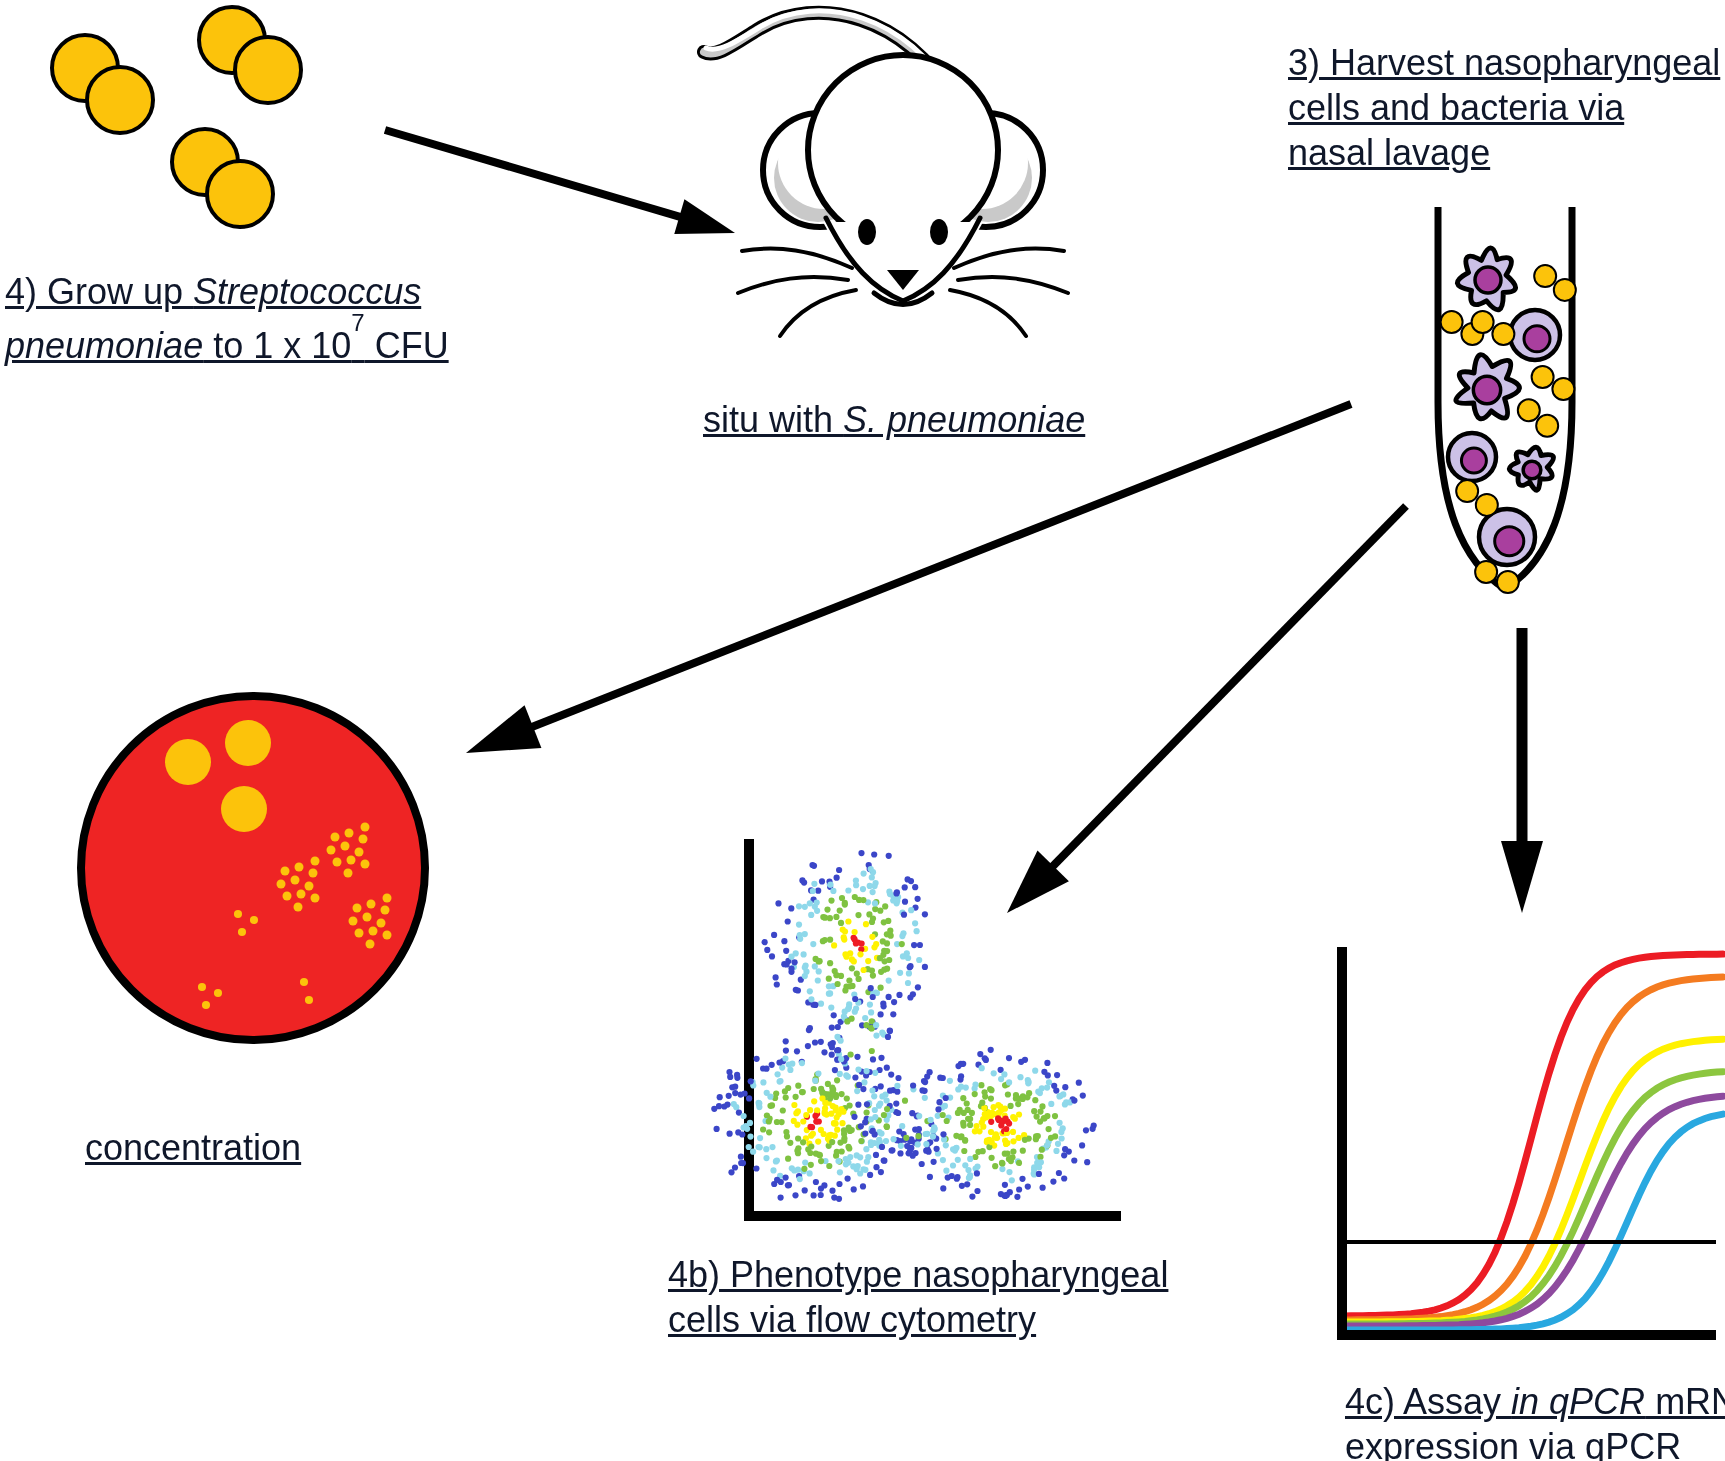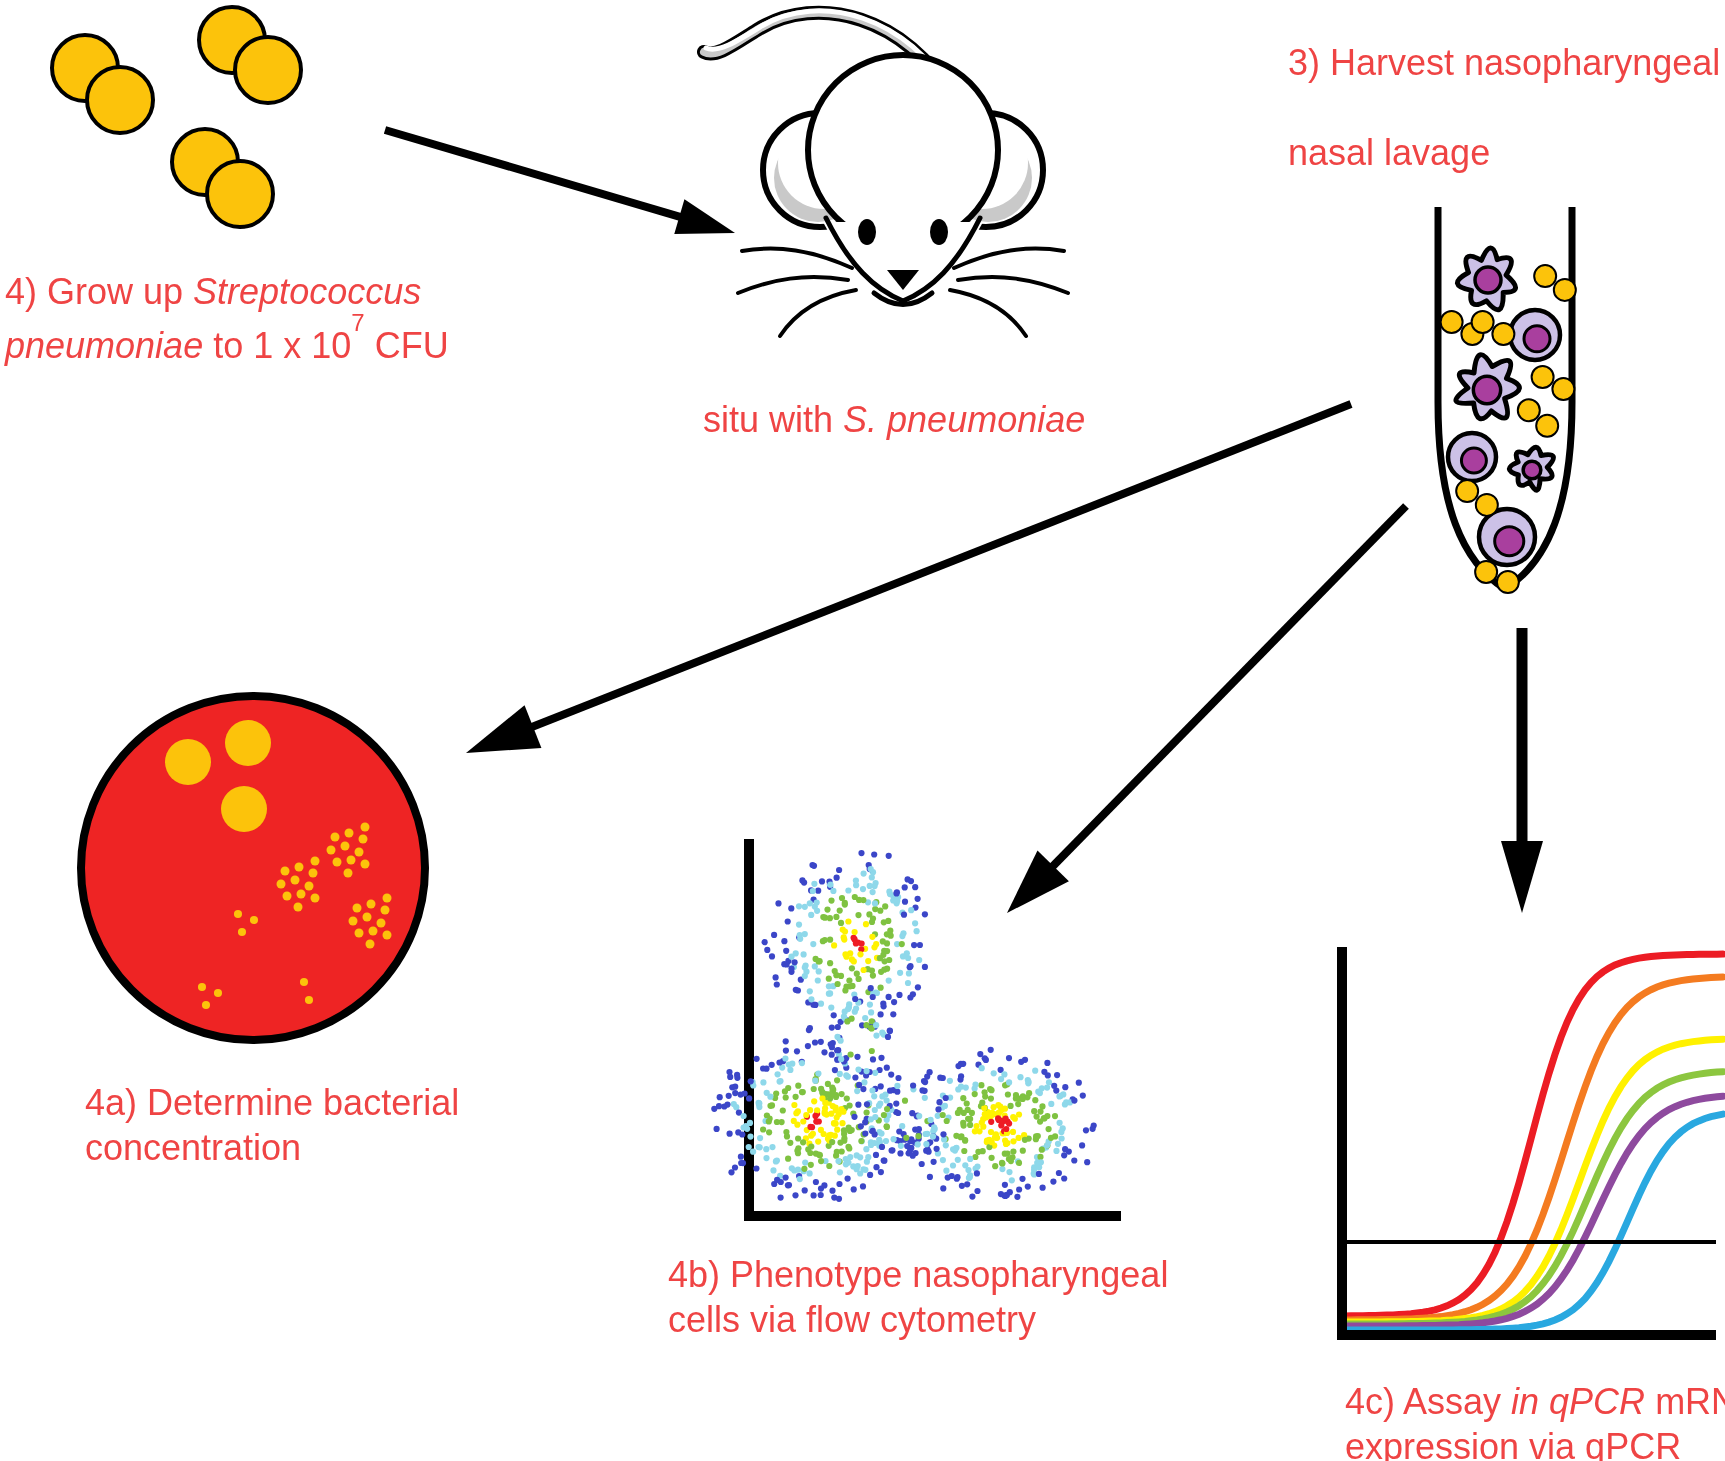--- a/index.html
+++ b/index.html
@@ -1,19 +1,19 @@
 <!DOCTYPE html>
 <html><head>
 <meta charset="utf-8">
 <style>
   html,body{margin:0;padding:0;background:#fff;}
   body{width:1725px;height:1461px;position:relative;overflow:hidden;
        font-family:"Liberation Sans","DejaVu Sans",sans-serif;color:#000;}
   #scene{position:absolute;left:0;top:0;width:1725px;height:1461px;}
-  .label{position:absolute;font-size:36px;line-height:45px;white-space:nowrap;color:#ef4444;}
+  .label{position:absolute;font-size:36px;line-height:45px;white-space:nowrap;color:#0f172a;text-decoration:underline;}
   .label i{font-style:italic;text-align:right;}
   sup.exp{font-size:24px;position:relative;top:-14px;}
 </style>
 </head>
 <body>
 
 <svg id="scene" viewBox="0 0 1725 1461" xmlns="http://www.w3.org/2000/svg">
 
   <g id="free-cocci">
       <circle cx="85" cy="68" r="33" fill="#FCC30B" stroke="#000" stroke-width="4"></circle>
@@ -1150,26 +1150,26 @@
   <i>pneumoniae</i><span> to 1 x 10</span><sup class="exp">7</sup><span> CFU</span>
 </div>
 
 <div class="label" style="left:703px;top:352px;">
   <br>
   <span>situ with </span><i>S. pneumoniae</i>
 </div>
 
 <div class="label" style="left:1288px;top:40px;">
   <span>3) Harvest nasopharyngeal</span><br>
-  <br>
+  <span>cells and bacteria via</span><br>
   <span>nasal lavage</span>
 </div>
 
 <div class="label" style="left:85px;top:1080px;">
-  <span>4a) Determine bacterial</span><br>
+  <br>
   <span>concentration</span>
 </div>
 
 <div class="label" style="left:668px;top:1252px;">
   <span>4b) Phenotype nasopharyngeal</span><br>
   <span>cells via flow cytometry</span>
 </div>
 
 <div class="label" style="left:1345px;top:1379px;">
   <span>4c) Assay </span><i>in qPCR</i><span> mRNA</span><br>

